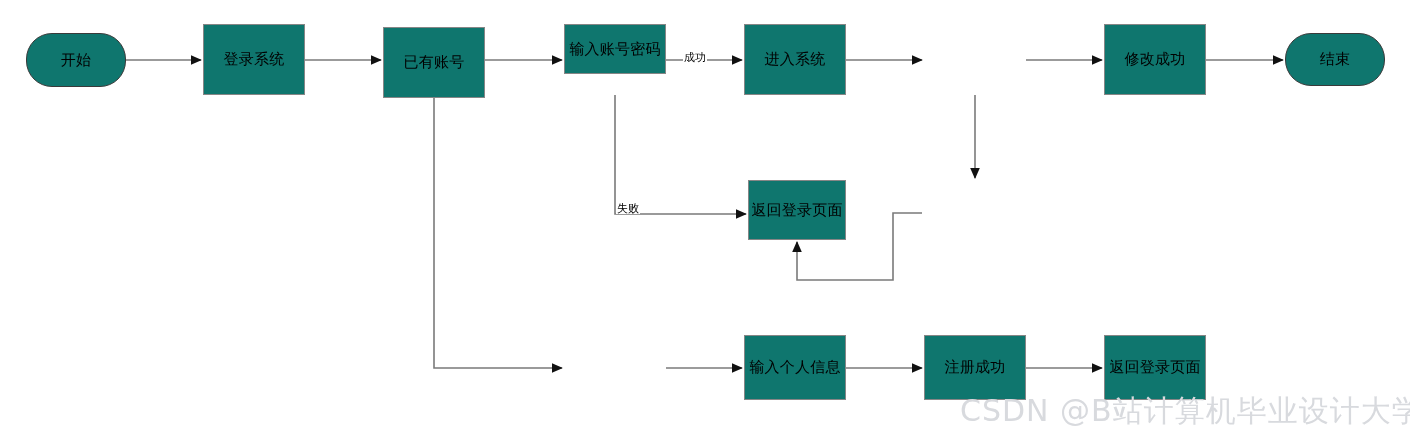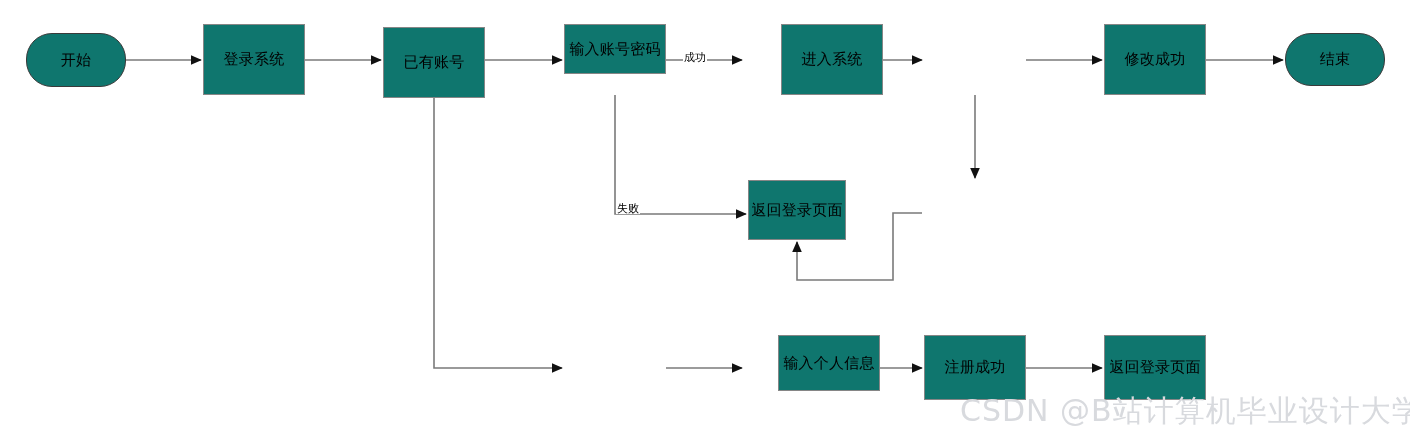--- a/index.html
+++ b/index.html
@@ -106,32 +106,32 @@
   </svg>
 
   <div class="node terminator" style="left:26px; top:33px; width:100px; height:54px;">开始</div>
 
   <div class="node" style="left:203px; top:24px; width:102px; height:71px;">登录系统</div>
 
   <div class="node" style="left:383px; top:27px; width:102px; height:71px;text-align:center;">已有账号</div>
 
   <div class="node" style="left:564px; top:24px; width:102px; height:50px;">输入账号密码</div>
 
-  <div class="node" style="left:744px; top:24px; width:102px; height:71px;margin-left:37px;">进入系统</div>
+  <div class="node" style="left:744px; top:24px; width:102px; height:71px;">进入系统</div>
 
 
   <div class="node terminator" style="left:1285px; top:33px; width:100px; height:53px;">结束</div>
 
   <div class="node" style="left:1104px; top:24px; width:102px; height:71px;">修改成功</div>
 
   <div class="node" style="left:748px; top:180px; width:98px; height:60px;">返回登录页面</div>
 
 
 
-  <div class="node" style="left:778px; top:335px; width:102px; height:56px;">输入个人信息</div>
+  <div class="node" style="left:744px; top:335px; width:102px; height:65px;">输入个人信息</div>
 
   <div class="node" style="left:924px; top:335px; width:102px; height:65px;">注册成功</div>
 
   <div class="node" style="left:1104px; top:335px; width:102px; height:65px;">返回登录页面</div>
 
   <div class="edge-label" style="left:683px; top:52px;">成功</div>
 
   <div class="edge-label" style="left:616px; top:203px;">失败</div>
 
   <div class="watermark" style="left:960px; top:396px;">CSDN @B站计算机毕业设计大学</div>

